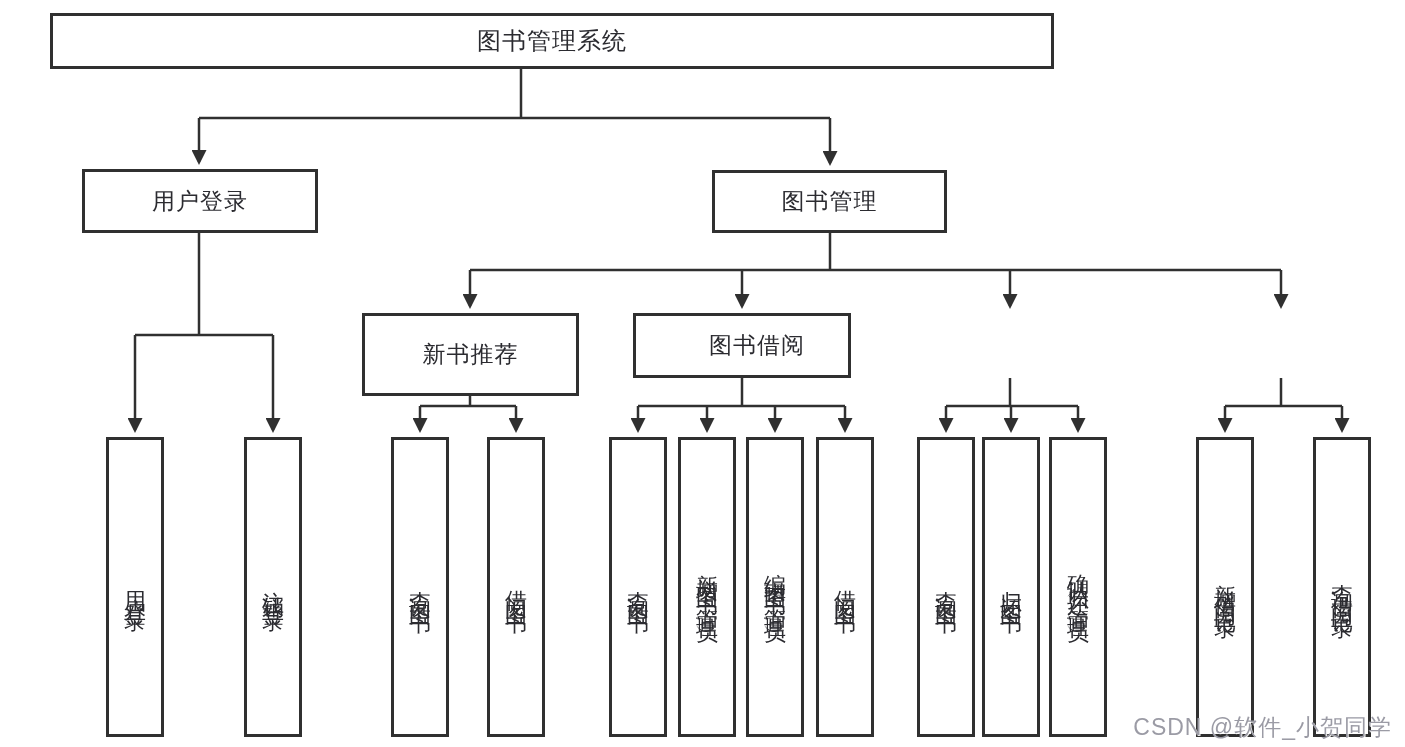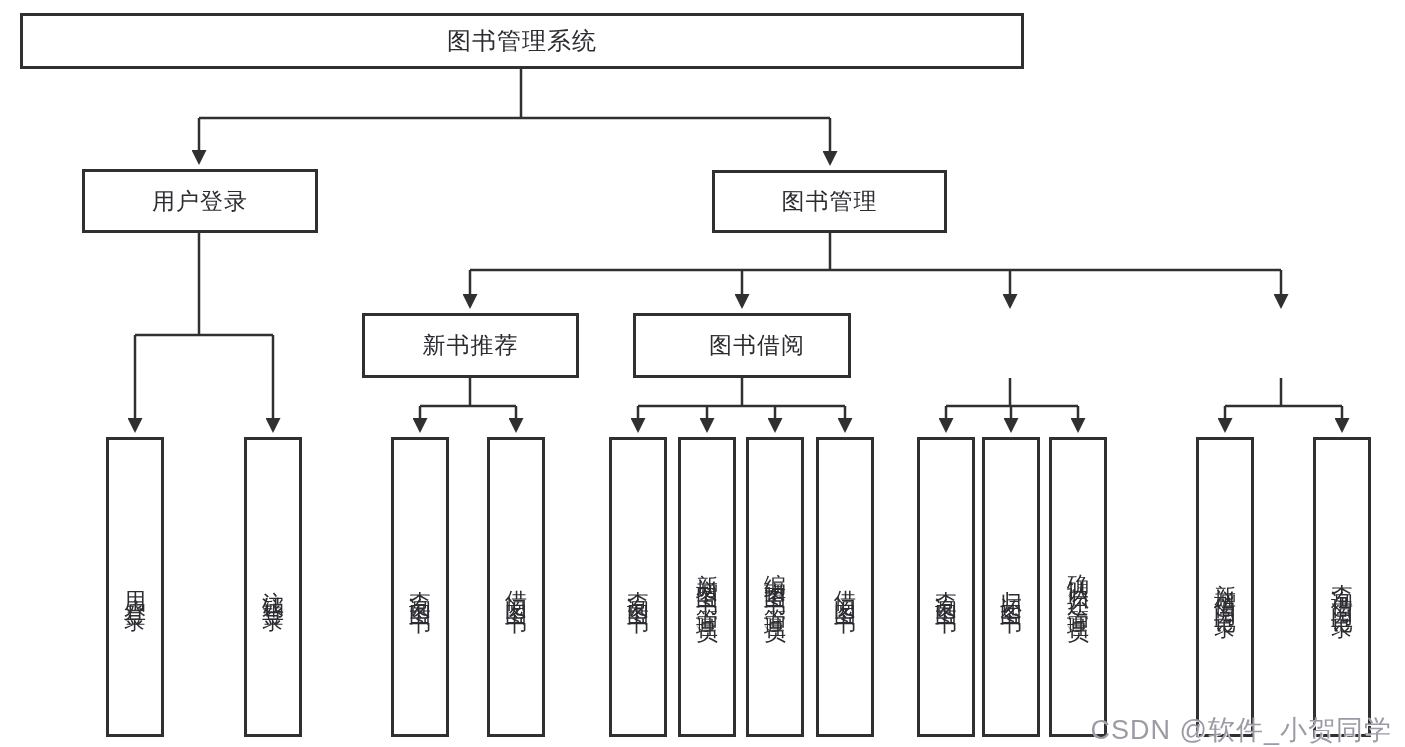--- a/index.html
+++ b/index.html
@@ -25,21 +25,21 @@
     border: 3px solid #303030;
     display: flex;
     align-items: center;
     justify-content: center;
     text-align: center;
     font-size: 23px;
     letter-spacing: 1px;
     color: #2b2b30;
     z-index: 2;
   }
-  .node.root { font-size: 24px; }
+  .node.root { font-size: 24px; margin-left: 30px; }
   .leaf {
     position: absolute;
     box-sizing: border-box;
     background: #ffffff;
     border: 3px solid #303030;
     width: 58px;
     height: 300px;
     top: 437px;
     display: flex;
     align-items: center;
@@ -49,21 +49,21 @@
     font-size: 22px;
     letter-spacing: 7px;
     line-height: 52px;
     color: #2b2b30;
     z-index: 2;
   }
   #watermark {
     position: absolute;
     top: 712px;
     right: 13px;
-    font-size: 27px;
+    font-size: 23px;
     letter-spacing: 1px;
     color: #9b9ba5;
     text-shadow: 1px 1px 0 rgba(255,255,255,0.9);
     z-index: 5;
     white-space: nowrap;
     text-align: center;
   }
 </style>
 </head>
 <body>
@@ -111,21 +111,21 @@
       <path d="M1225 406 V430" marker-end="url(#arw)"></path>
       <path d="M1342 406 V430" marker-end="url(#arw)"></path>
     </g>
   </svg>
 
   <div class="node root" style="left:20px; top:13px; width:1004px; height:56px;">图书管理系统</div>
 
   <div class="node" style="left:82px; top:169px; width:236px; height:64px;">用户登录</div>
   <div class="node" style="left:712px; top:170px; width:235px; height:63px;">图书管理</div>
 
-  <div class="node" style="left:362px; top:313px; width:217px; height:65px;">新书推荐</div>
+  <div class="node" style="left:362px; top:313px; width:217px; height:83px;">新书推荐</div>
   <div class="node" style="left:633px; top:313px; width:218px; height:65px;padding-left:30px;">图书借阅</div>
 
   <div class="leaf" style="left:106px;">用户登录</div>
   <div class="leaf" style="left:244px;">注销登录</div>
 
   <div class="leaf" style="left:391px;">查询图书</div>
   <div class="leaf" style="left:487px;">借阅图书</div>
 
   <div class="leaf" style="left:609px;">查询图书</div>
   <div class="leaf" style="left:678px;">新增图书（管理员）</div>

